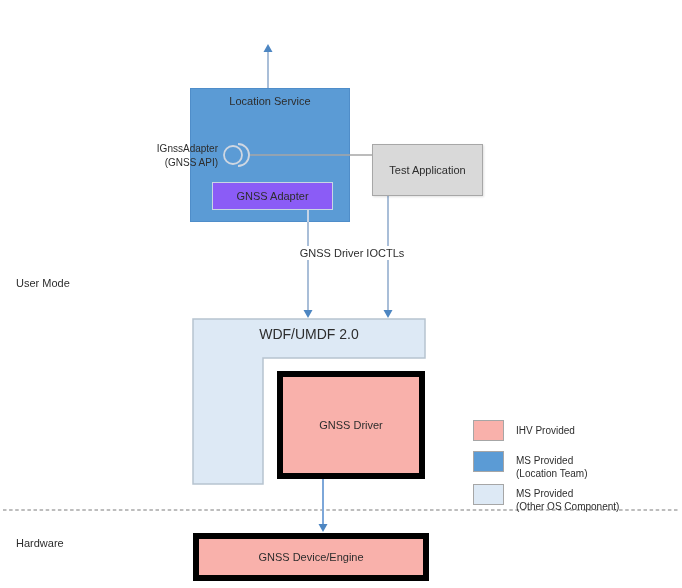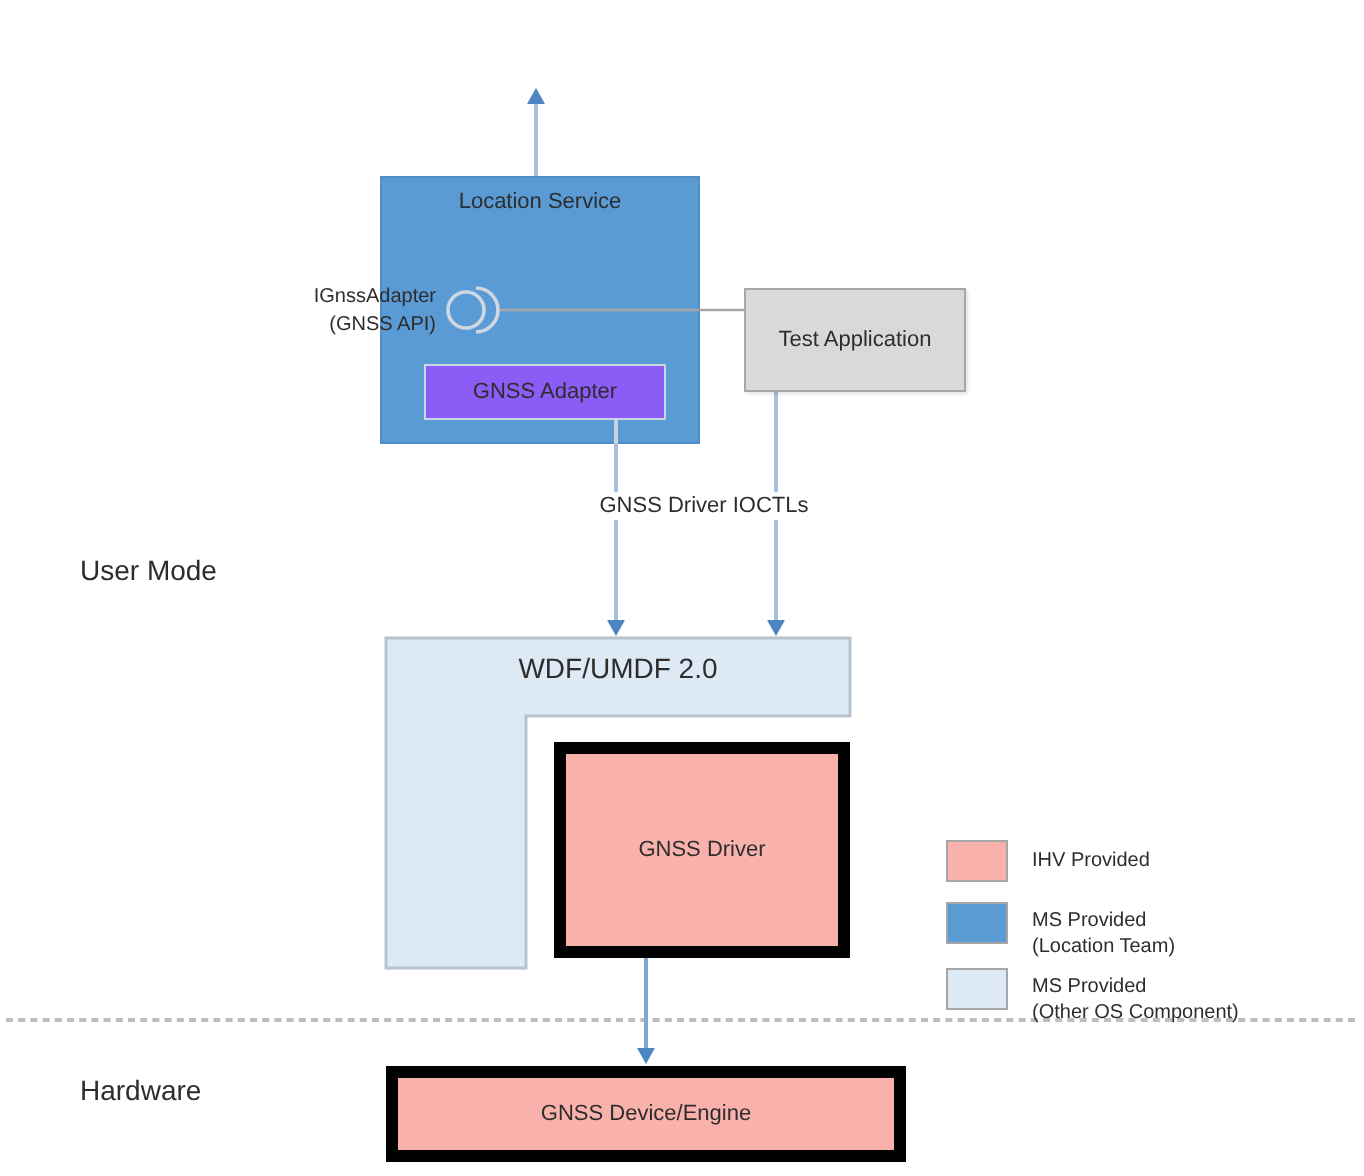--- a/index.html
+++ b/index.html
@@ -17,26 +17,26 @@
   .node-gray{background:#d9d9d9;border:1px solid #a7a7a7;box-shadow:1px 1px 2px rgba(0,0,0,0.12);}
   .node-blue{background:#5b9bd5;border:1px solid #4f8dc9;}
   .node-inner{background:#8b5cf6;border:1px solid #c9d6e4;}
   .node-pink{background:#f9b1ab;border:6px solid #000000;}
   .box-lbs{left:213px;top:3px;width:114px;height:41px;}
   .box-location-service{left:190px;top:88px;width:160px;height:134px;align-items:flex-start;}
   .box-location-service .title{margin-top:6px;width:100%;}
   .box-gnss-adapter{left:212px;top:182px;width:121px;height:28px;z-index:2;}
   .box-test-app{left:372px;top:120px;width:111px;height:52px;margin-top:24px;}
   .box-gnss-driver{left:277px;top:371px;width:148px;height:108px;}
-  .box-gnss-device{left:193px;top:533px;width:260px;height:48px;}
+  .box-gnss-device{left:193px;top:533px;width:236px;height:48px;}
   .wdf-label{
     position:absolute;left:193px;top:326px;width:232px;height:16px;z-index:1;
     font-size:14px;text-align:center;line-height:16px;
   }
-  .side-label{position:absolute;left:16px;font-size:14px;z-index:1;margin-left:24px;}
+  .side-label{position:absolute;left:16px;font-size:11px;z-index:1;}
   .label-user-mode{top:277px;}
   .label-hardware{top:537px;}
   .ioctl-label{
     position:absolute;left:296px;top:246px;width:112px;z-index:1;
     background:#ffffff;font-size:11px;text-align:center;padding:1px 0;
   }
   .iface-label{
     position:absolute;left:148px;top:142px;width:70px;z-index:4;
     font-size:10px;line-height:14px;text-align:right;
   }

